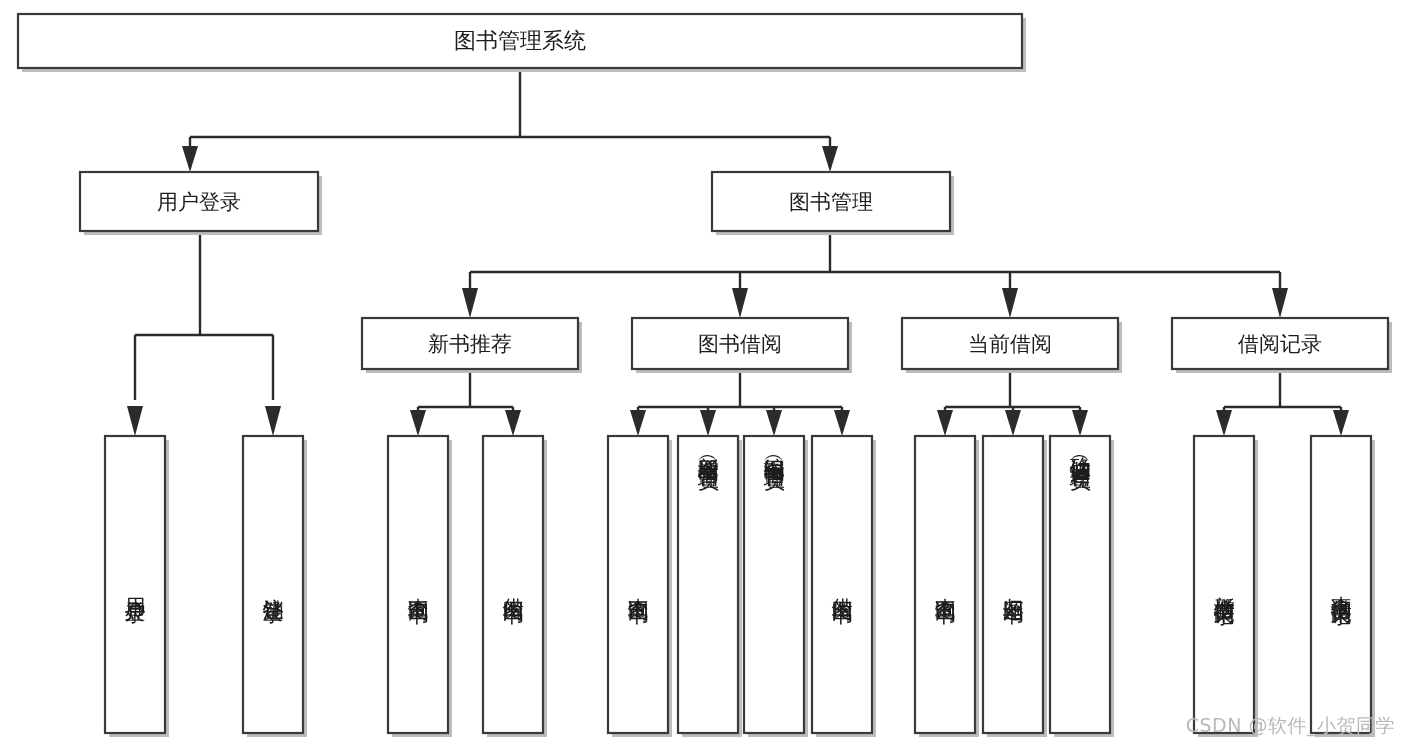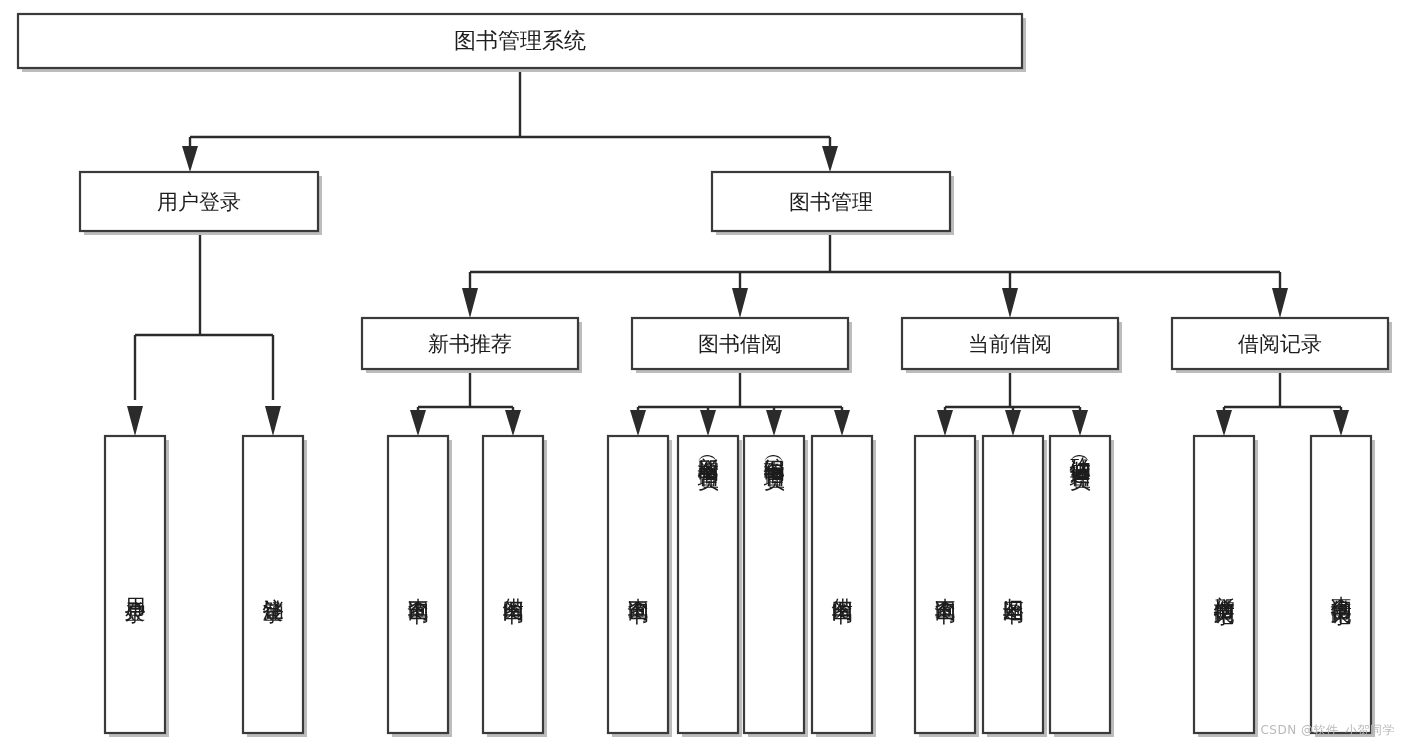--- a/index.html
+++ b/index.html
@@ -73,21 +73,21 @@
     line-height: 1.16;
     letter-spacing: 2px;
     color: #1c1c1c;
     white-space: nowrap;
   }
   .watermark {
     position: absolute;
     right: 10px;
     bottom: 8px;
     font-family: "DejaVu Sans", "Liberation Sans", sans-serif;
-    font-size: 12px;
+    font-size: 19px;
     color: #b9b9b9;
     letter-spacing: 0.5px;
     user-select: none;
   }
 </style>
 </head>
 <body>
 
 <div id="diagram-root">
 

